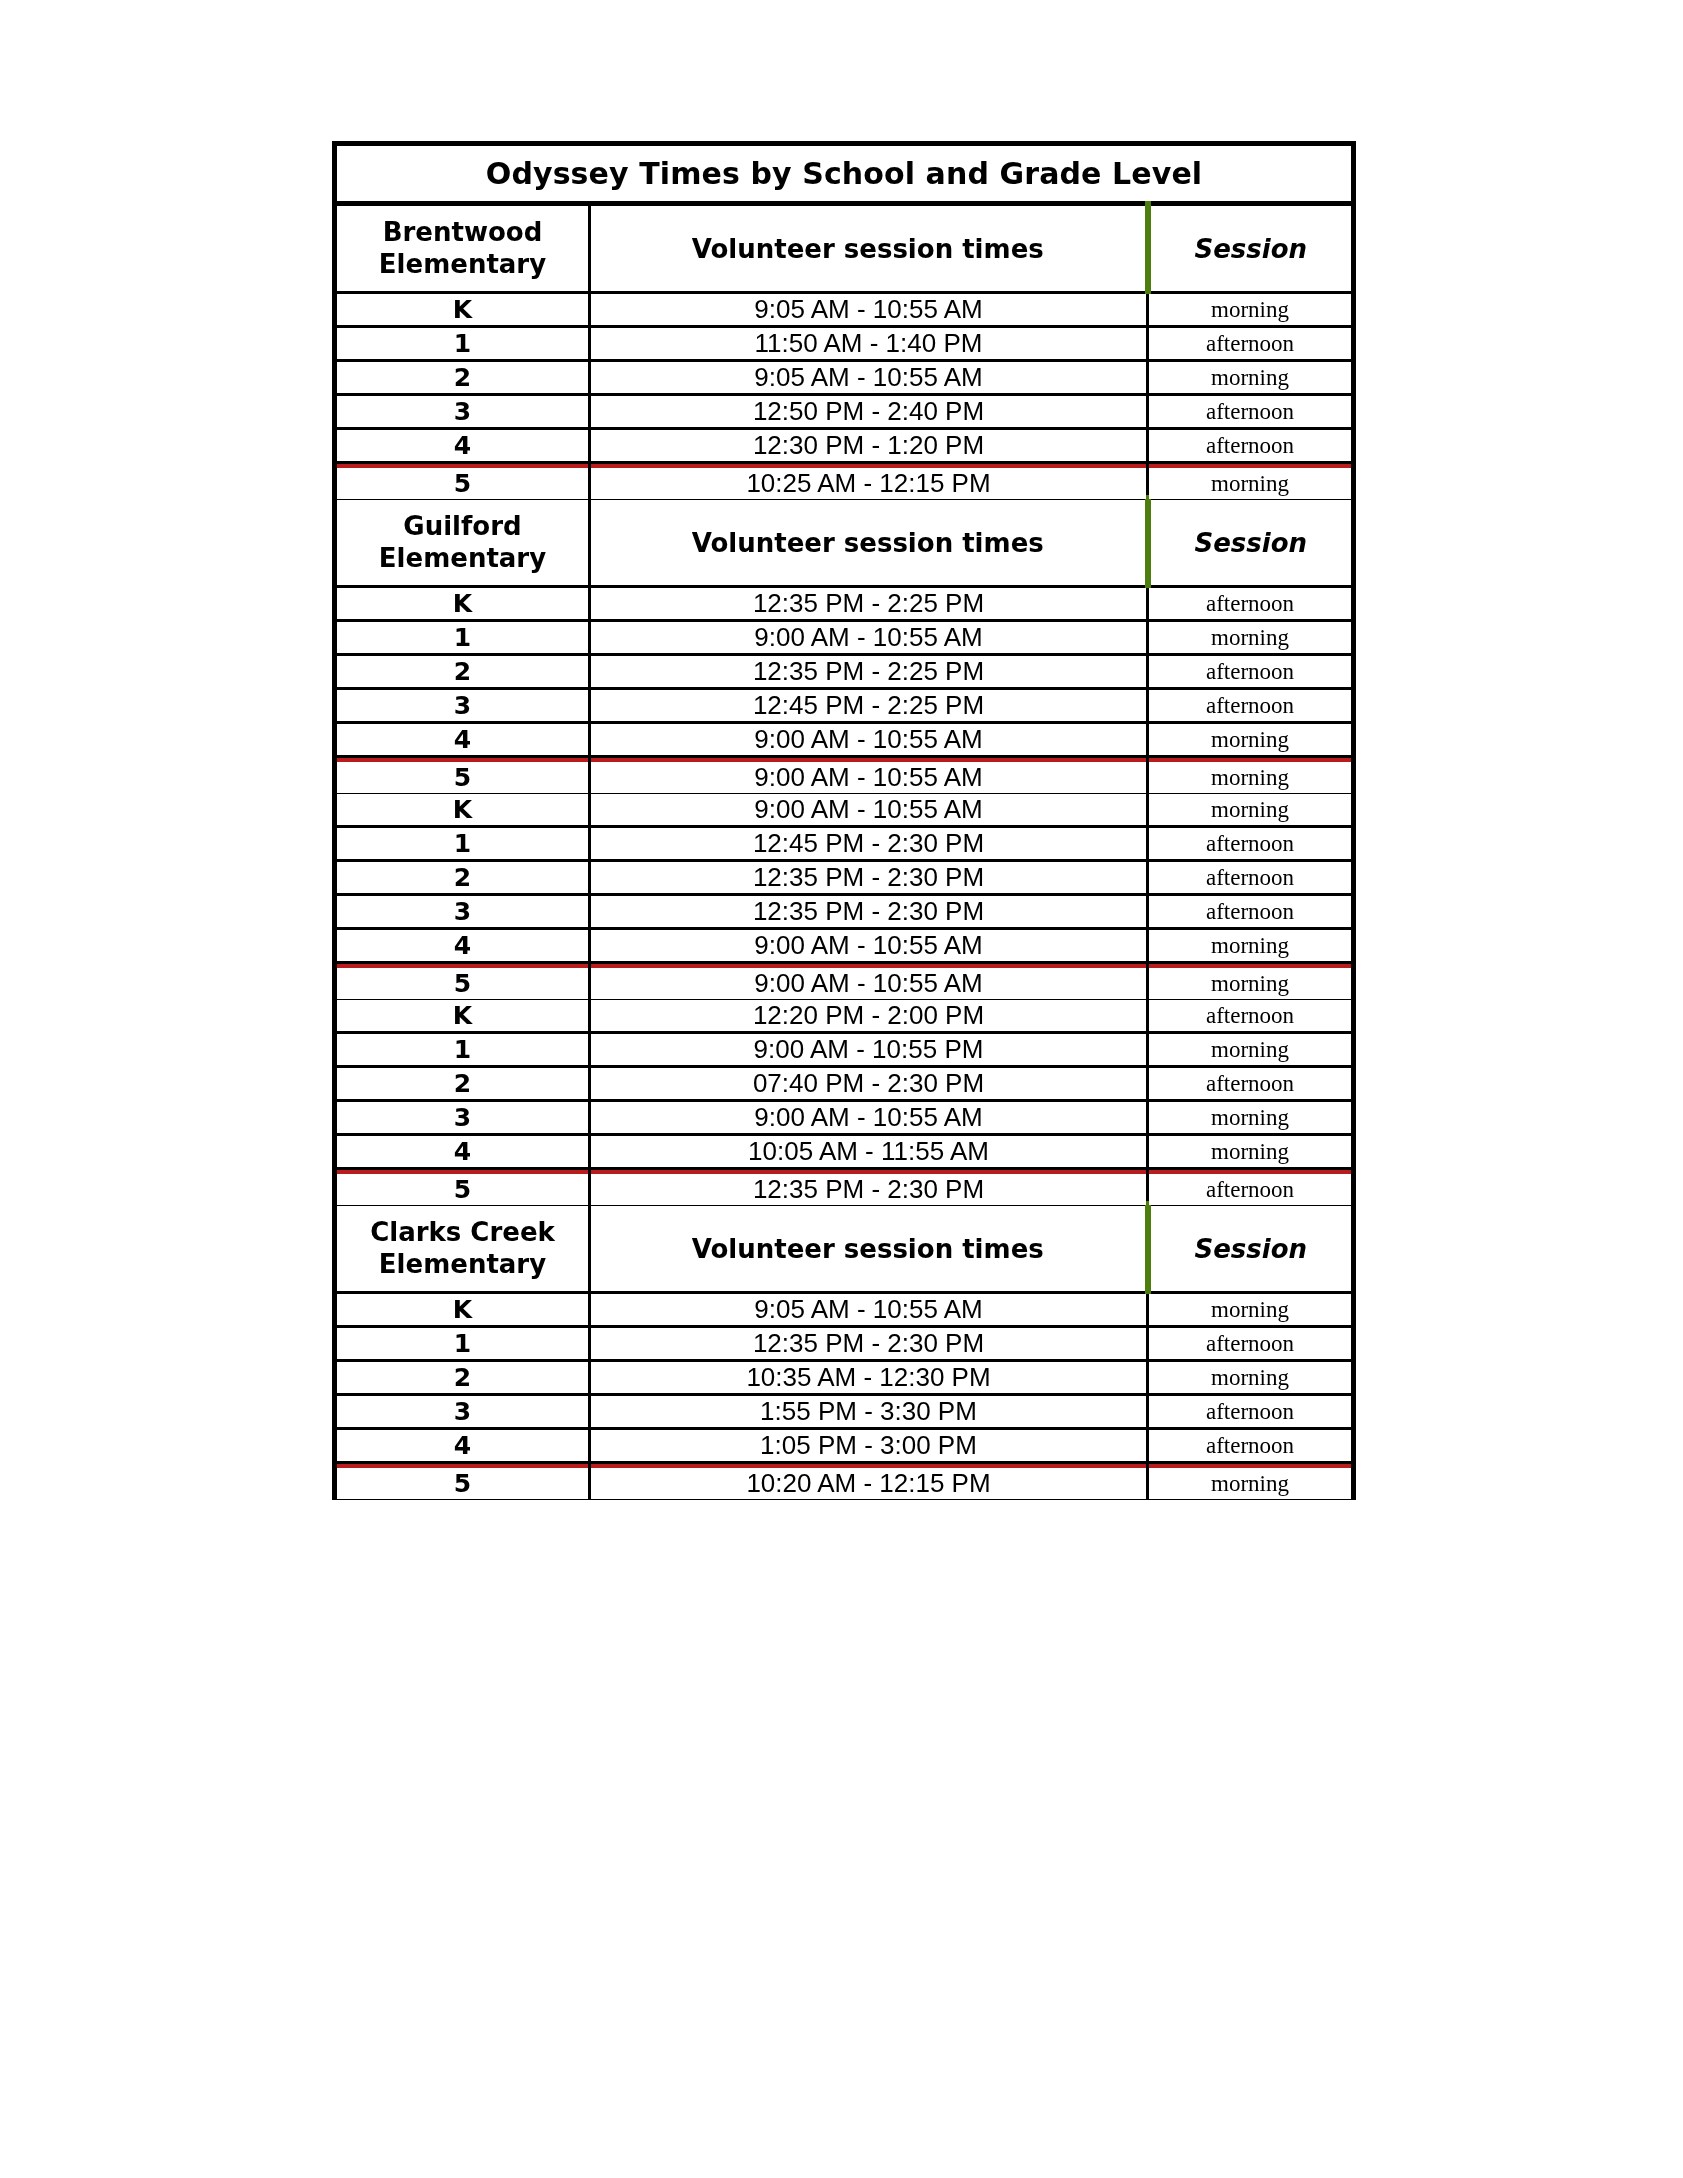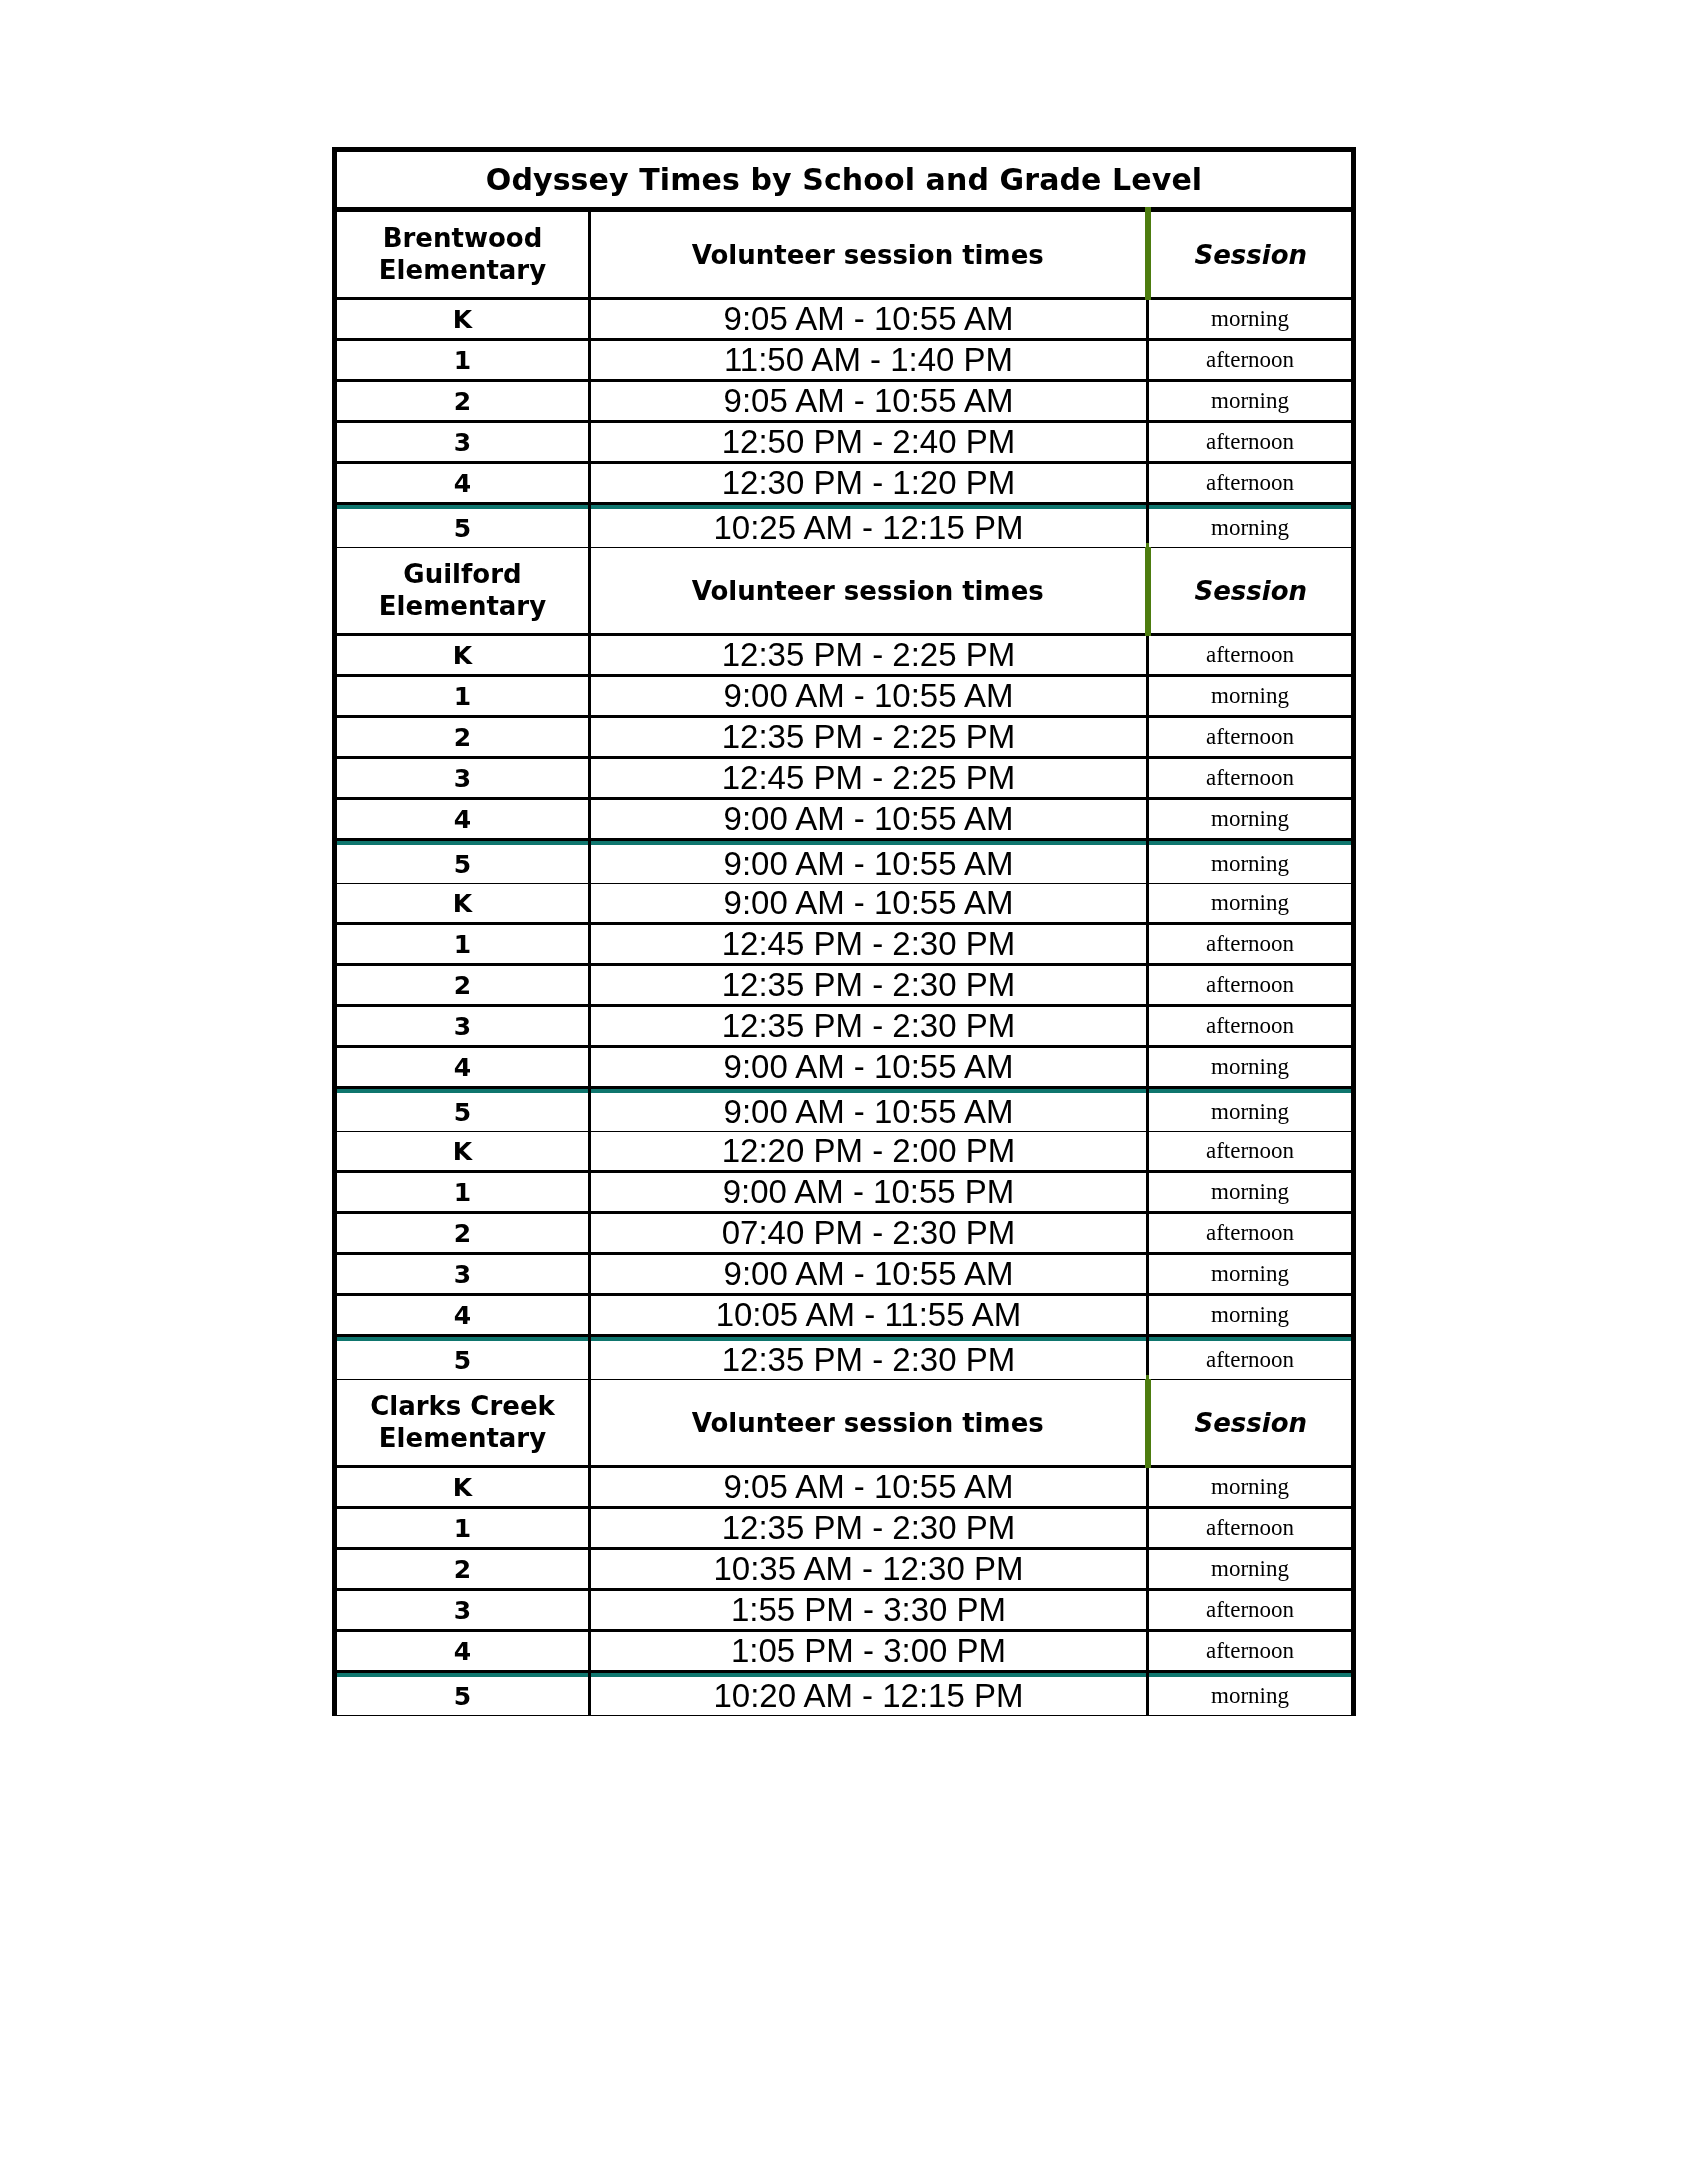--- a/index.html
+++ b/index.html
@@ -23,25 +23,25 @@
     top: 0;
     width: 1683px;
     height: 2178px;
     background: #ffffff;
   }
 
   
   .doc-table {
     position: absolute;
     left: 332px;
-    top: 147px;
+    top: 141px;
     width: 1020px;
     border-collapse: collapse;
     table-layout: fixed;
-    background: #0f766e;
+    background: #b91c1c;
     border-left: 5px solid #000;
     border-right: 5px solid #000;
     border-top: 5px solid #000;
     border-bottom: 5px solid #000;
   }
   .doc-table td {
     padding: 0;
     vertical-align: middle;
     background: #ffffff;
   }
@@ -101,21 +101,21 @@
 
   .grade-cell {
     text-align: center;
     font-weight: bold;
     font-size: 25px;
     border-right: 3px solid #000;
     padding-bottom: 1px;
   }
   .time-cell {
     text-align: center;
-    font-size: 33px;
+    font-size: 26px;
     font-stretch: condensed;
     font-family: "Liberation Sans Narrow", "Liberation Sans", sans-serif;
     border-right: 3px solid #000;
     padding-bottom: 1px;
     white-space: nowrap;
   }
   .session-cell {
     text-align: center;
     font-size: 23px;
     font-family: Liberation Serif, serif;

